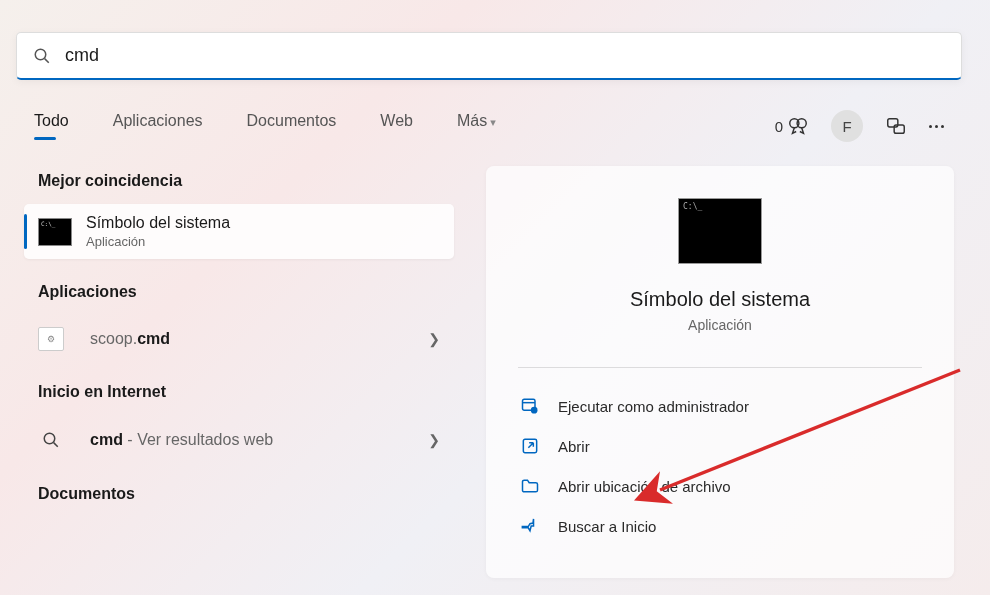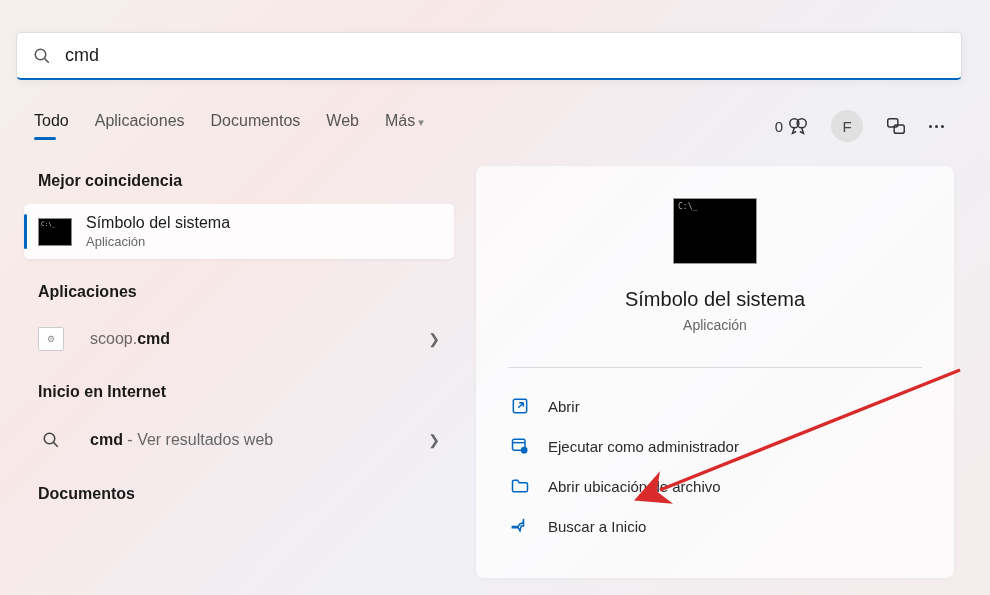--- a/index.html
+++ b/index.html
@@ -31,21 +31,21 @@
   color: #1a1a1a;
   background: transparent;
 }
 .header-row {
   display: flex;
   align-items: center;
   justify-content: space-between;
   margin-top: 30px;
   padding: 0 18px 0 18px;
 }
-.tabs { display: flex; gap: 26px; }
+.tabs { display: flex; gap: 44px; }
 .tab {
   font-size: 16px;
   color: #555;
   cursor: pointer;
   padding-bottom: 10px;
   position: relative;
 }
 .tab.active { color: #1a1a1a; font-weight: 400; }
 .tab.active::after {
   content: '';
@@ -60,21 +60,21 @@
 .tab .chev { font-size: 11px; margin-left: 3px; color: #888; }
 .header-actions { display: flex; align-items: center; gap: 22px; }
 .rewards { display: flex; align-items: center; gap: 4px; font-size: 15px; color: #333; }
 .avatar {
   width: 32px; height: 32px; border-radius: 50%;
   background: #e0e0e0; display: flex; align-items: center; justify-content: center;
   font-size: 15px; color: #444;
 }
 .dots { display: flex; gap: 3px; cursor: pointer; }
 .dots span { width: 3px; height: 3px; background: #333; border-radius: 50%; }
-.content { display: flex; gap: 22px; margin-top: 24px; padding: 0 8px; }
+.content { display: flex; gap: 32px; margin-top: 24px; padding: 0 8px; }
 .left-col { flex: 0 0 430px; }
 .right-col {
   flex: 1;
   background: rgba(255,255,255,0.7);
   border-radius: 8px;
   padding: 32px;
   box-shadow: 0 1px 4px rgba(0,0,0,0.04);
 }
 .section-title {
   font-size: 16px;
@@ -259,35 +259,35 @@
       <div class="right-header">
         <div class="big-cmd-icon"></div>
         <div class="right-title">Símbolo del sistema</div>
         <div class="right-subtitle">Aplicación</div>
       </div>
       <div class="divider"></div>
 
       <div class="action-item">
         <span class="aicon">
           <svg width="20" height="20" viewBox="0 0 24 24" fill="none" stroke="#0067c0" stroke-width="1.8">
-              <rect x="4" y="4" width="16" height="16" rx="2"></rect>
-              <path d="M10 14L16 8M16 8h-5M16 8v5"></path>
+              <rect x="3" y="4" width="15" height="13" rx="2"></rect>
+              <line x1="3" y1="8" x2="18" y2="8"></line>
+              <circle cx="17" cy="17" r="4" fill="#0067c0" stroke="none"></circle>
             </svg>
         </span>
-        <span class="alabel">Abrir</span>
+        <span class="alabel">Ejecutar como administrador</span>
       </div>
       <div class="action-item">
         <span class="aicon">
           <svg width="20" height="20" viewBox="0 0 24 24" fill="none" stroke="#0067c0" stroke-width="1.8">
-              <rect x="3" y="4" width="15" height="13" rx="2"></rect>
-              <line x1="3" y1="8" x2="18" y2="8"></line>
-              <circle cx="17" cy="17" r="4" fill="#0067c0" stroke="none"></circle>
+              <rect x="4" y="4" width="16" height="16" rx="2"></rect>
+              <path d="M10 14L16 8M16 8h-5M16 8v5"></path>
             </svg>
         </span>
-        <span class="alabel">Ejecutar como administrador</span>
+        <span class="alabel">Abrir</span>
       </div>
       <div class="action-item">
         <span class="aicon">
           <svg width="20" height="20" viewBox="0 0 24 24" fill="none" stroke="#0067c0" stroke-width="1.8">
               <path d="M3 7a2 2 0 012-2h4l2 3h8a2 2 0 012 2v7a2 2 0 01-2 2H5a2 2 0 01-2-2V7z"></path>
             </svg>
         </span>
         <span class="alabel">Abrir ubicación de archivo</span>
       </div>
       <div class="action-item">

